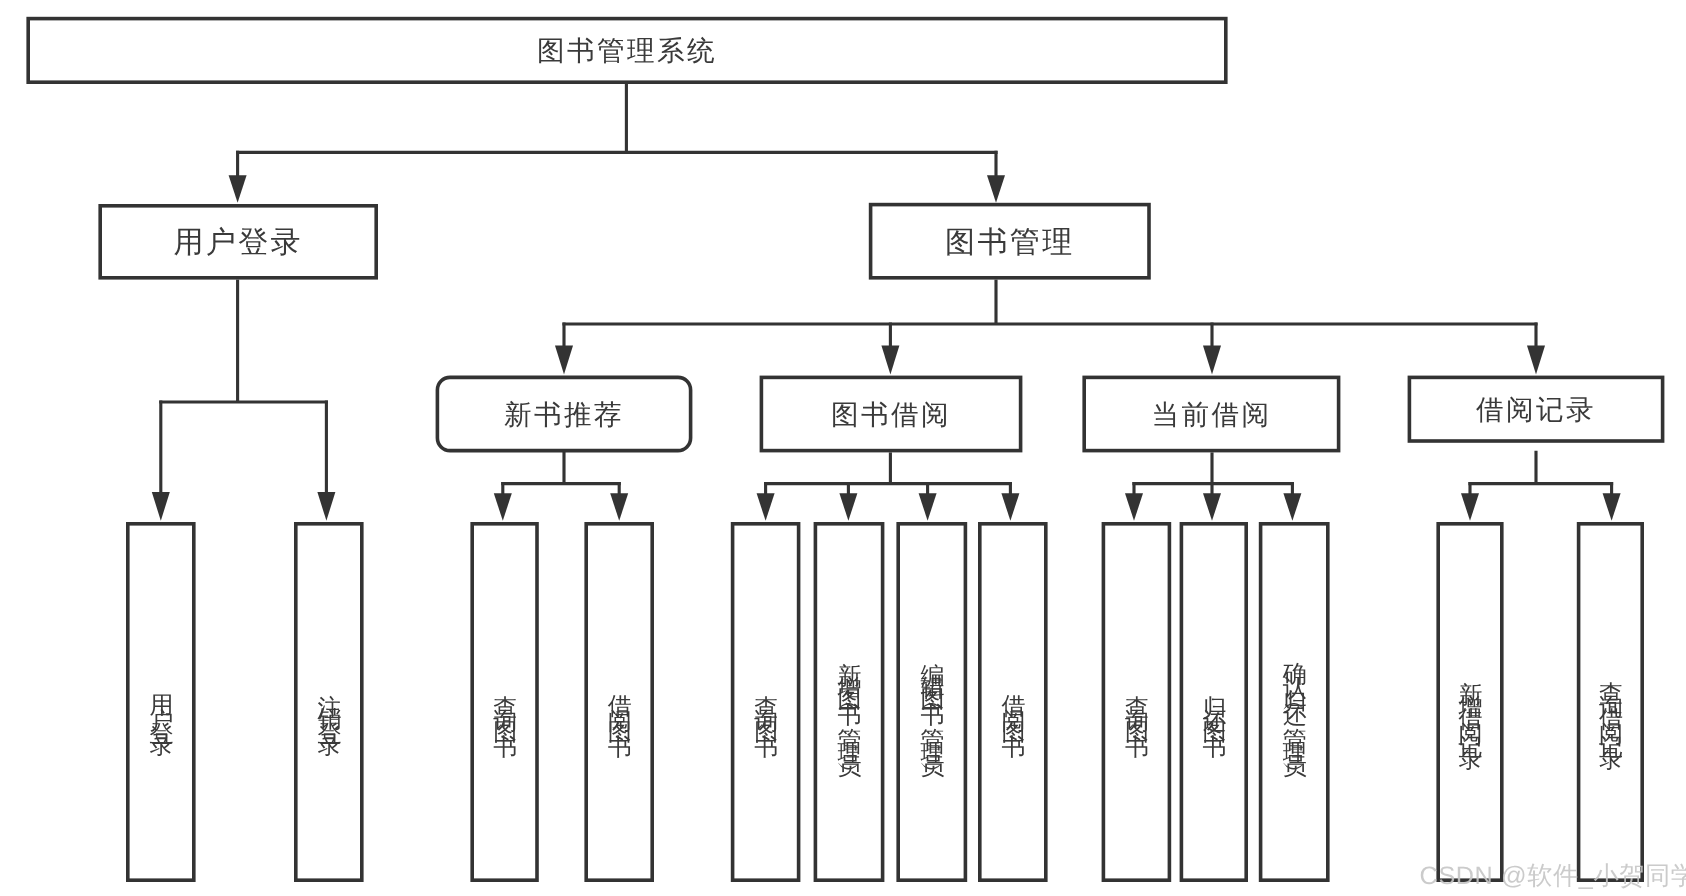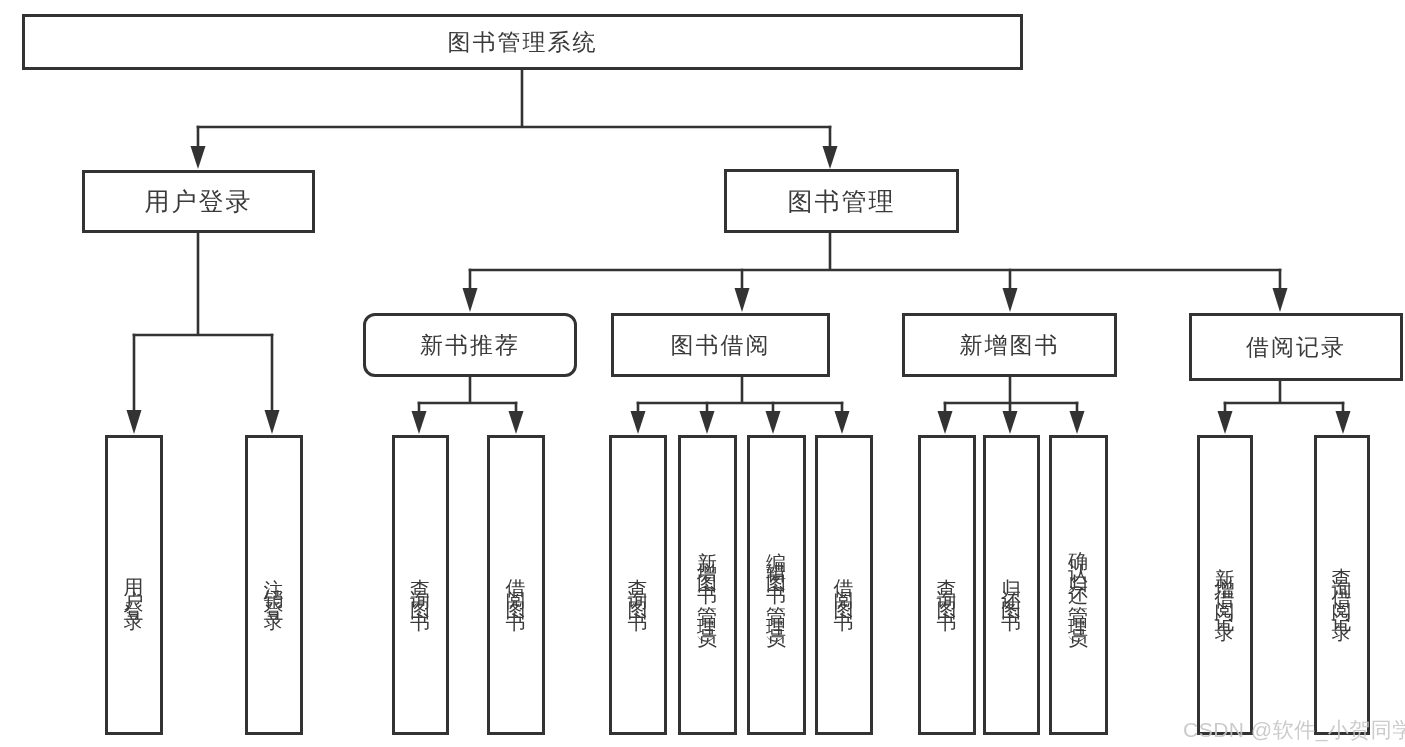--- a/index.html
+++ b/index.html
@@ -95,27 +95,27 @@
   <div class="node lv2" style="left:82px;top:170px;width:233px;height:63px;">
     <span class="hlabel">用户登录</span>
   </div>
   <div class="node lv2" style="left:724px;top:169px;width:235px;height:64px;">
     <span class="hlabel">图书管理</span>
   </div>
 
   <div class="node" style="left:363px;top:313px;width:214px;height:64px;border-radius:12px;">
     <span class="hlabel">新书推荐</span>
   </div>
-  <div class="node" style="left:611px;top:313px;width:219px;height:64px;">
+  <div class="node" style="left:633px;top:313px;width:219px;height:64px;">
     <span class="hlabel">图书借阅</span>
   </div>
   <div class="node" style="left:902px;top:313px;width:215px;height:64px;">
-    <span class="hlabel">新增图书</span>
+    <span class="hlabel">当前借阅</span>
   </div>
-  <div class="node" style="left:1173px;top:313px;width:214px;height:68px;margin-left:16px;">
+  <div class="node" style="left:1173px;top:313px;width:214px;height:56px;">
     <span class="hlabel">借阅记录</span>
   </div>
 
   <div class="node leaf" style="left:105px;top:435px;width:58px;height:300px;">
     <span class="vtext">用户登录</span>
   </div>
   <div class="node leaf" style="left:245px;top:435px;width:58px;height:300px;">
     <span class="vtext">注销登录</span>
   </div>
 

